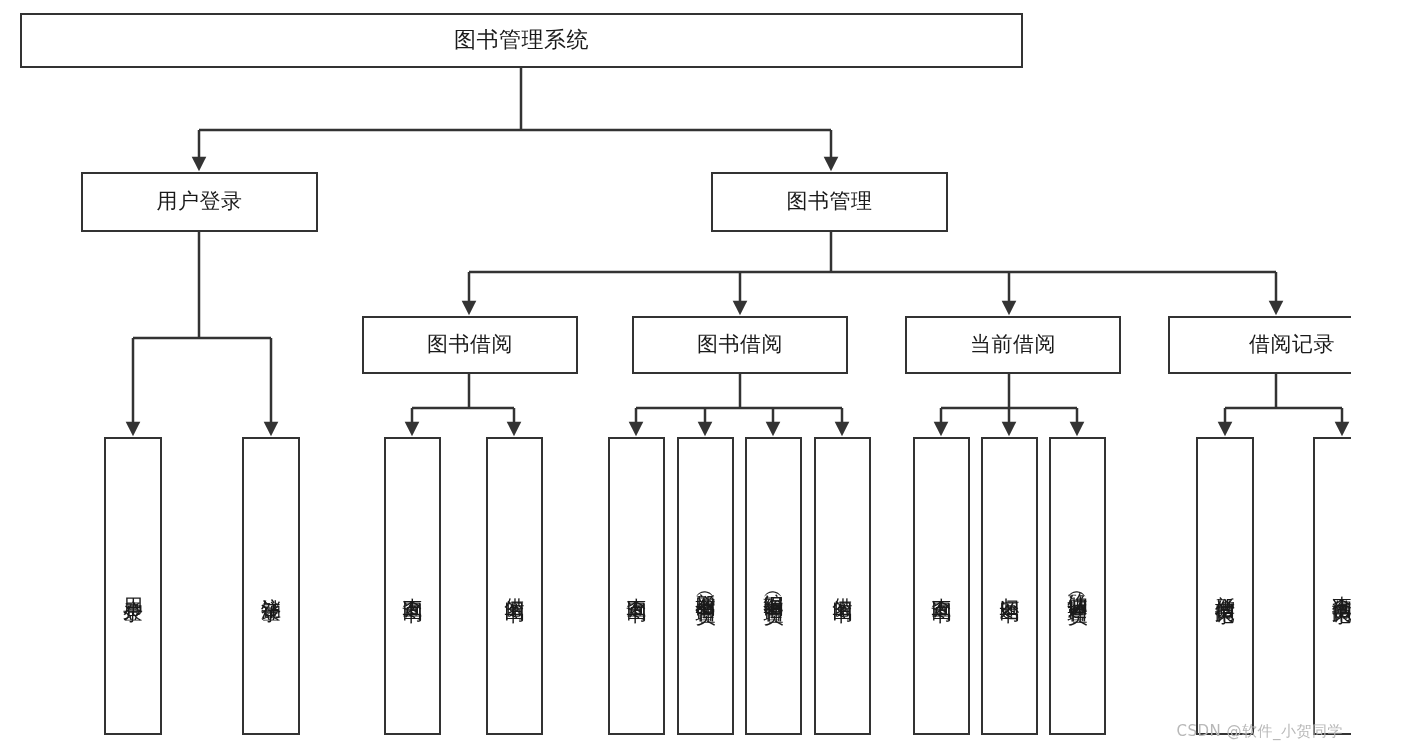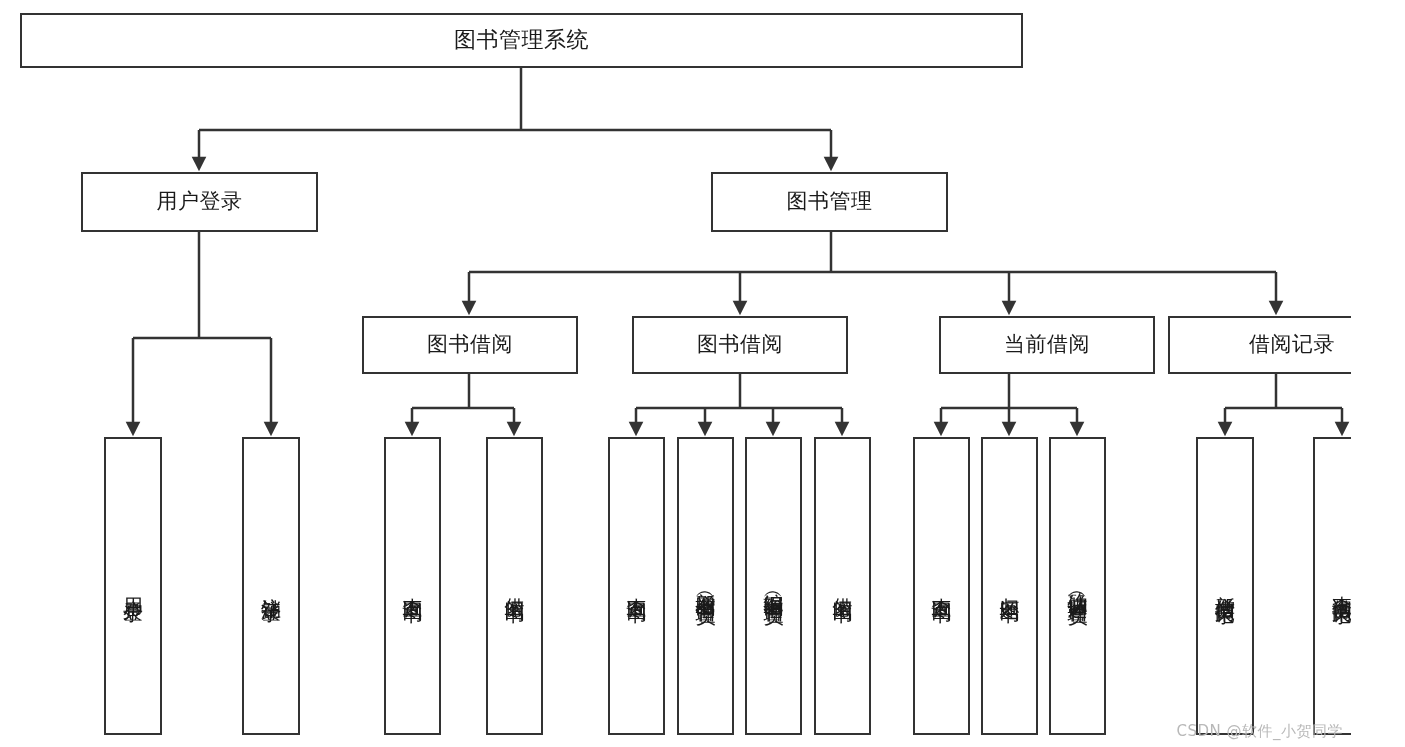--- a/index.html
+++ b/index.html
@@ -131,21 +131,21 @@
   <div class="node horiz" style="left:711px; top:172px; width:237px; height:60px;text-align:right;">
     <span>图书管理</span>
   </div>
 
   <div class="node horiz" style="left:362px; top:316px; width:216px; height:58px;">
     <span>图书借阅</span>
   </div>
   <div class="node horiz" style="left:632px; top:316px; width:216px; height:58px;">
     <span>图书借阅</span>
   </div>
-  <div class="node horiz" style="left:939px; top:316px; width:216px; height:58px;">
+  <div class="node horiz" style="left:905px; top:316px; width:216px; height:58px;">
     <span>当前借阅</span>
   </div>
   <div class="node horiz" style="left:1168px; top:316px; width:216px; height:58px;padding-left:32px;">
     <span>借阅记录</span>
   </div>
 
   <div class="node vert" style="left:104px; top:437px; width:58px; height:298px;">
     <span>用户登录</span>
   </div>
   <div class="node vert" style="left:242px; top:437px; width:58px; height:298px;">

